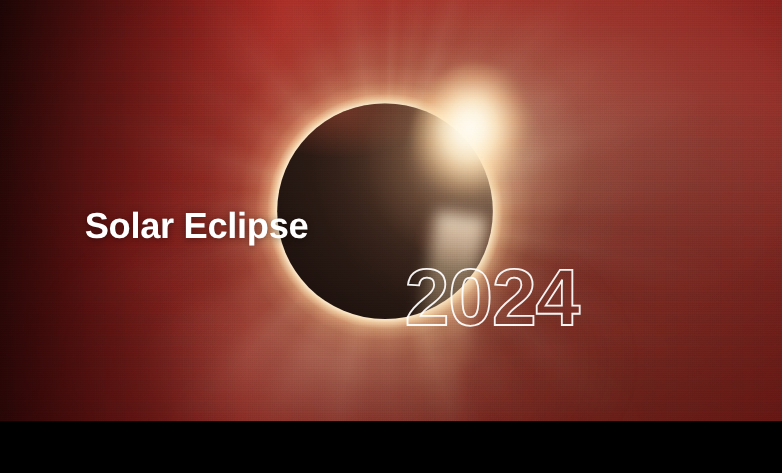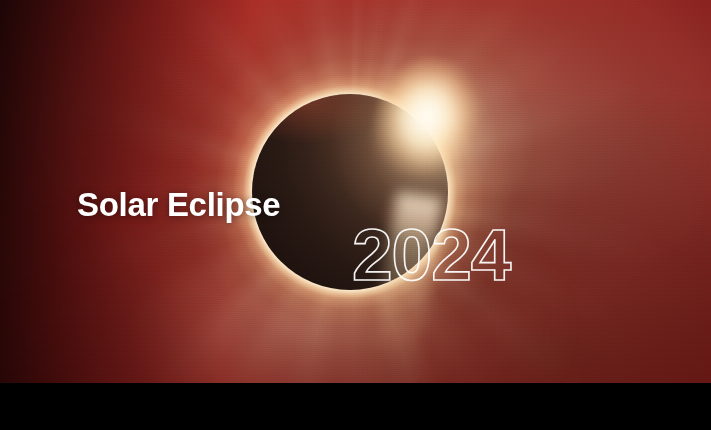--- a/index.html
+++ b/index.html
@@ -239,21 +239,21 @@
     font-weight: 700;
     letter-spacing: -0.3px;
     color: #ffffff;
     white-space: nowrap;
     text-shadow: 0 1px 7px rgba(0,0,0,0.42);
   }
   .year {
     position: absolute;
     left: 352px;
     top: 218px;
-    margin: 0;
+    margin: 16px;
     font-size: 73px;
     line-height: 1;
     font-weight: 700;
     letter-spacing: -1px;
     white-space: nowrap;
     color: transparent;
     -webkit-text-stroke: 1.6px rgba(255,255,255,0.94);
     text-stroke: 1.6px rgba(255,255,255,0.94);
   }
 </style>

